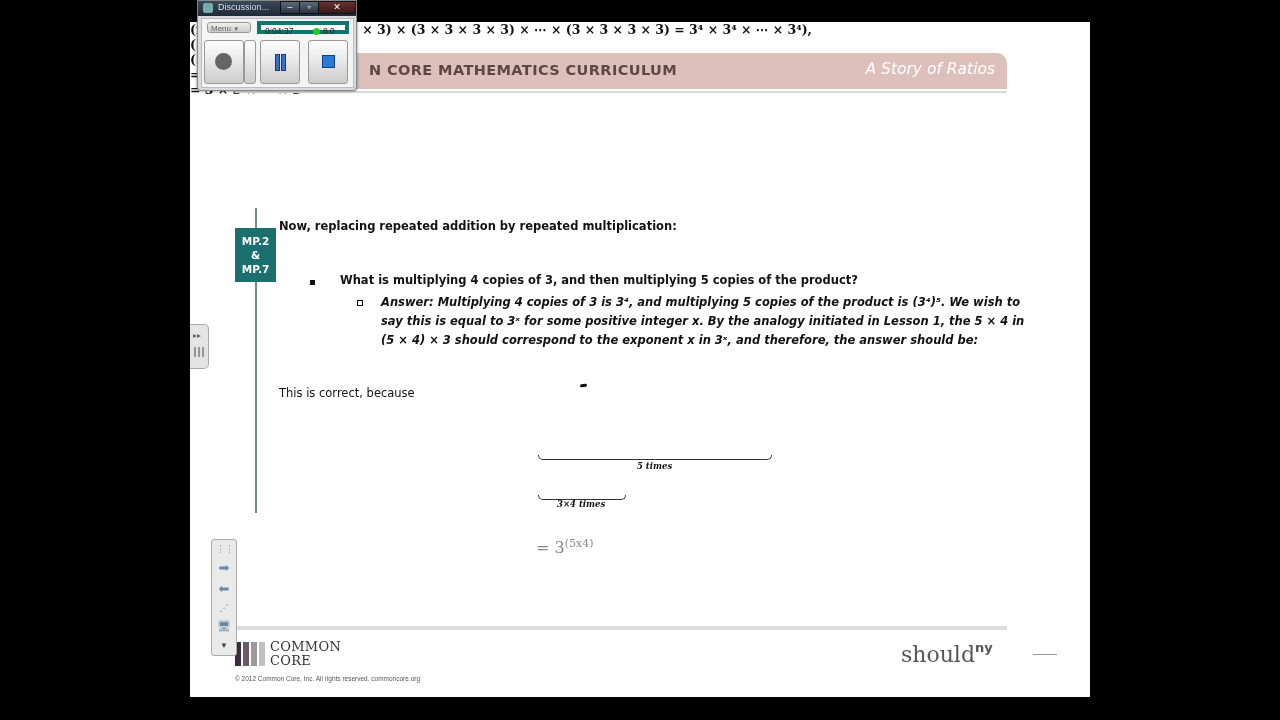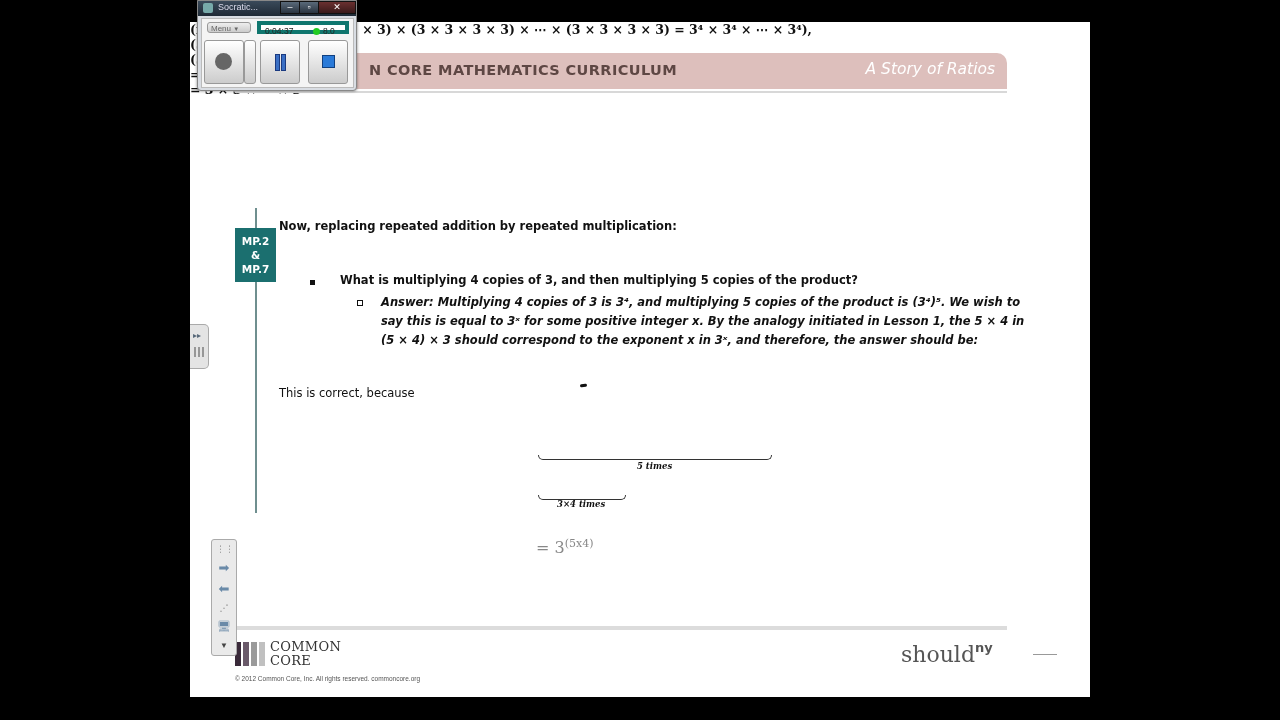--- a/index.html
+++ b/index.html
@@ -116,21 +116,21 @@
   <div class="copyright">© 2012 Common Core, Inc. All rights reserved. commoncore.org</div>
   <div class="engage">
     <span>should</span><sup>ny</sup>
   </div>
   <div class="engage-dash"></div>
 </div>
 
 <div class="rec">
   <div class="rec-title">
     <span class="rec-app-icon"></span>
-    <span class="rec-title-text">Socratic...</span>
+    <span class="rec-title-text">Discussion...</span>
     <span class="rec-btn" style="left:82px; width:18px;">–</span>
     <span class="rec-btn" style="left:101px; width:18px;">▫</span>
     <span class="rec-btn" style="left:120px; width:36px; background:linear-gradient(#6a3030,#3a1a1a);">✕</span>
   </div>
   <div class="rec-inner">
     <div class="rec-menu"><span>Menu</span> <span style="font-size:6px;">▼</span></div>
     <div class="rec-status">
       <span>0:04:37</span>
       <span class="rec-dot"></span>
       <span class="rec-fps">8.0 fps</span>

